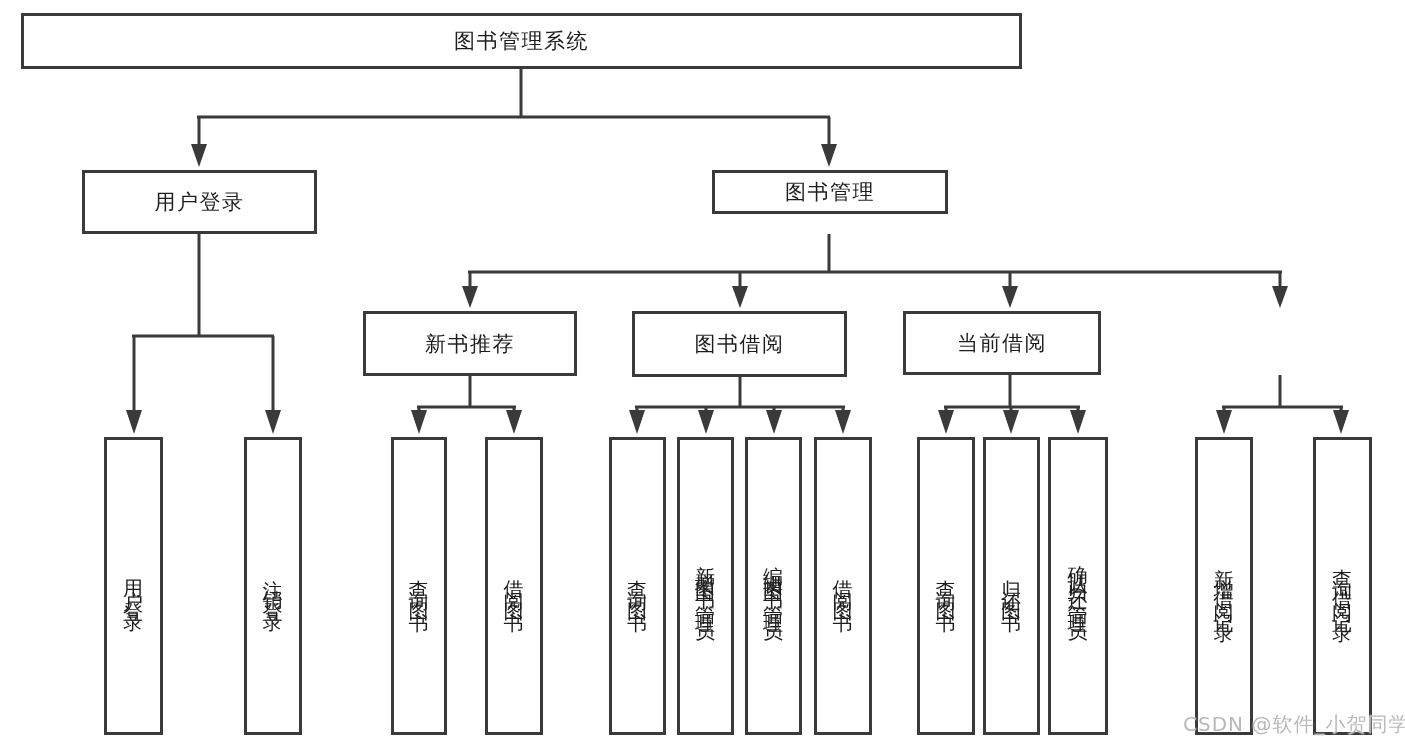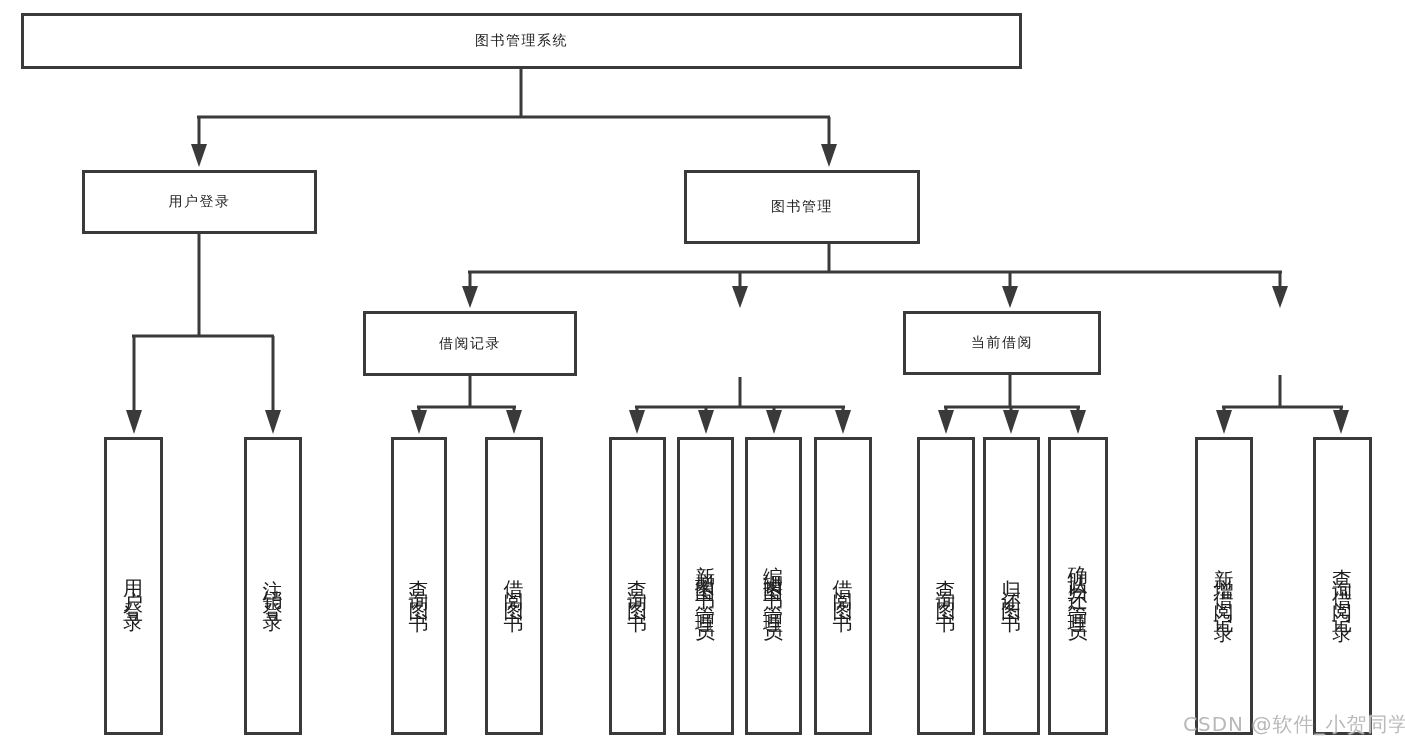--- a/index.html
+++ b/index.html
@@ -6,21 +6,21 @@
   .canvas{
     position:relative;width:1405px;height:747px;background:#ffffff;overflow:hidden;
     font-family:"DejaVu Sans","Liberation Sans",sans-serif;
   }
   .node{
     position:absolute;box-sizing:border-box;
     border:3px solid #3a3a3a;background:#ffffff;
     display:flex;align-items:center;justify-content:center;
     color:#1d1d1d;
   }
-  .node.h span{font-size:14px;letter-spacing:1.5px;white-space:nowrap;}
+  .node.h span{font-size:21px;letter-spacing:1.5px;white-space:nowrap;}
   .node.v span{
     writing-mode:vertical-lr;text-orientation:mixed;
     font-size:20px;letter-spacing:11px;line-height:1;white-space:nowrap;
   }
   .node.v.long span{letter-spacing:8px;}
   svg.wires{position:absolute;left:0;top:0;pointer-events:none;}
   .watermark{
     position:absolute;left:1183px;top:711px;
     font-size:20px;color:#b9b9b9;letter-spacing:1px;white-space:nowrap;
     text-shadow:0 0 2px #ffffff;
@@ -102,26 +102,29 @@
     </g>
   </svg>
 
   <div class="node h" style="left:21px;top:13px;width:1001px;height:56px">
     <span>图书管理系统</span>
   </div>
 
   <div class="node h" style="left:82px;top:170px;width:235px;height:64px">
     <span>用户登录</span>
   </div>
-  <div class="node h" style="left:684px;top:170px;width:236px;height:74px">
+  <div class="node h" style="left:712px;top:170px;width:236px;height:44px">
     <span>图书管理</span>
   </div>
 
   <div class="node h" style="left:363px;top:311px;width:214px;height:65px">
-    <span>借阅记录</span>
+    <span>新书推荐</span>
+  </div>
+  <div class="node h" style="left:632px;top:311px;width:215px;height:66px">
+    <span>图书借阅</span>
   </div>
   <div class="node h" style="left:903px;top:311px;width:198px;height:64px">
     <span>当前借阅</span>
   </div>
 
   <div class="node v" style="left:104px;top:437px;width:59px;height:298px">
     <span>用户登录</span>
   </div>
   <div class="node v" style="left:244px;top:437px;width:58px;height:298px">
     <span>注销登录</span>

